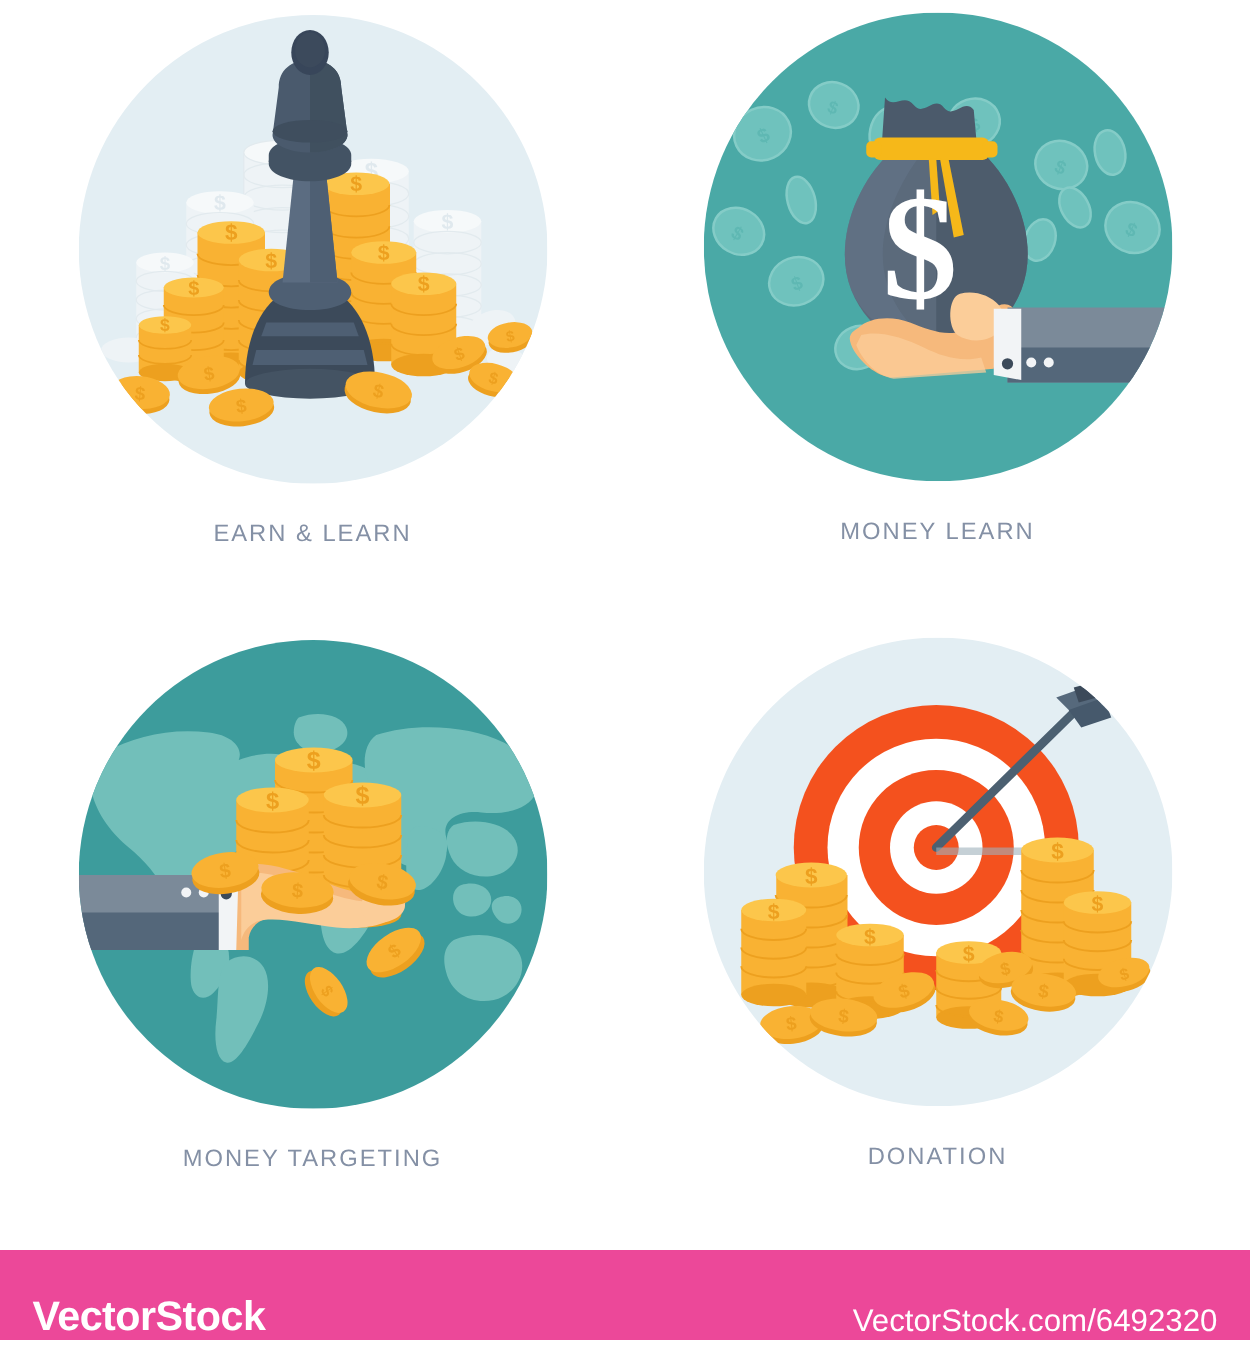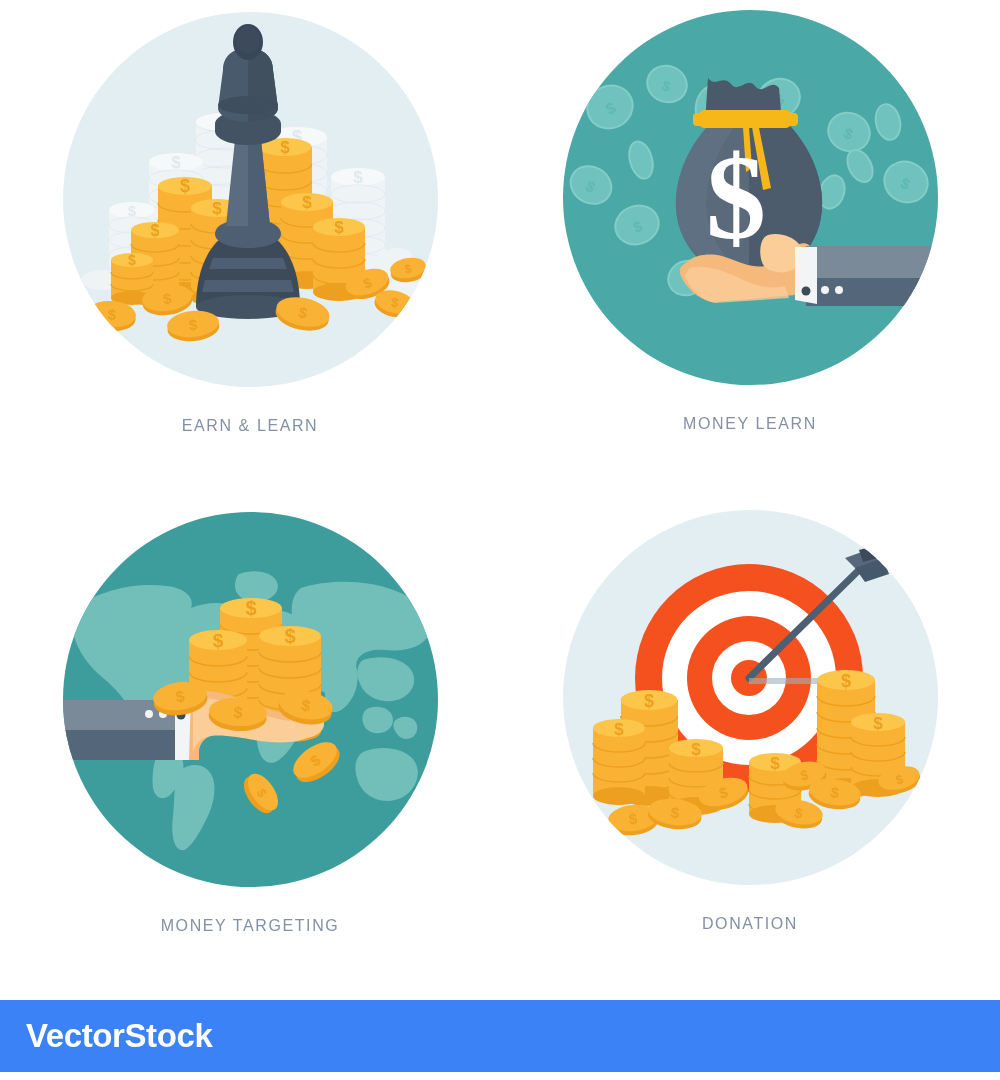--- a/index.html
+++ b/index.html
@@ -28,36 +28,36 @@
     width: 375px; height: 375px;
     margin-top: 12px;
   }
   .circle {
     position: absolute; inset: 0;
     border-radius: 50%;
     overflow: hidden;
   }
   .caption {
     margin-top: 30px;
-    font-size: 16px;
+    font-size: 19px;
     letter-spacing: 1.6px;
     color: #8490a5;
     font-weight: 400;
     text-align: left;
     white-space: nowrap;
   }
   .card-2 .circle-wrap, .card-4 .circle-wrap { margin-top: 10px; }
   .card-3 .caption, .card-4 .caption { margin-top: 30px; }
 
   .footer {
     position: absolute;
     left: 0; top: 1000px;
     width: 1000px; height: 72px;
-    background: #3b82f6;
-    display: flex; align-items: center;
+    background: #ec4899;
+    display: flex; align-items: flex-end;
     justify-content: space-between;
     padding: 0 26px;
   }
   .footer-brand {
     color: #ffffff;
     font-size: 33px;
     font-weight: 700;
     letter-spacing: -0.4px;
     font-family: "Liberation Sans", sans-serif;
   }
@@ -698,15 +698,16 @@
           </svg>
         </div>
       </div>
       <div class="caption">DONATION</div>
     </div>
 
   </div>
 
   <div class="footer">
     <div class="footer-brand">VectorStock</div>
+    <div class="footer-url">VectorStock.com/6492320</div>
   </div>
 
 </div>
 
 </body></html>

